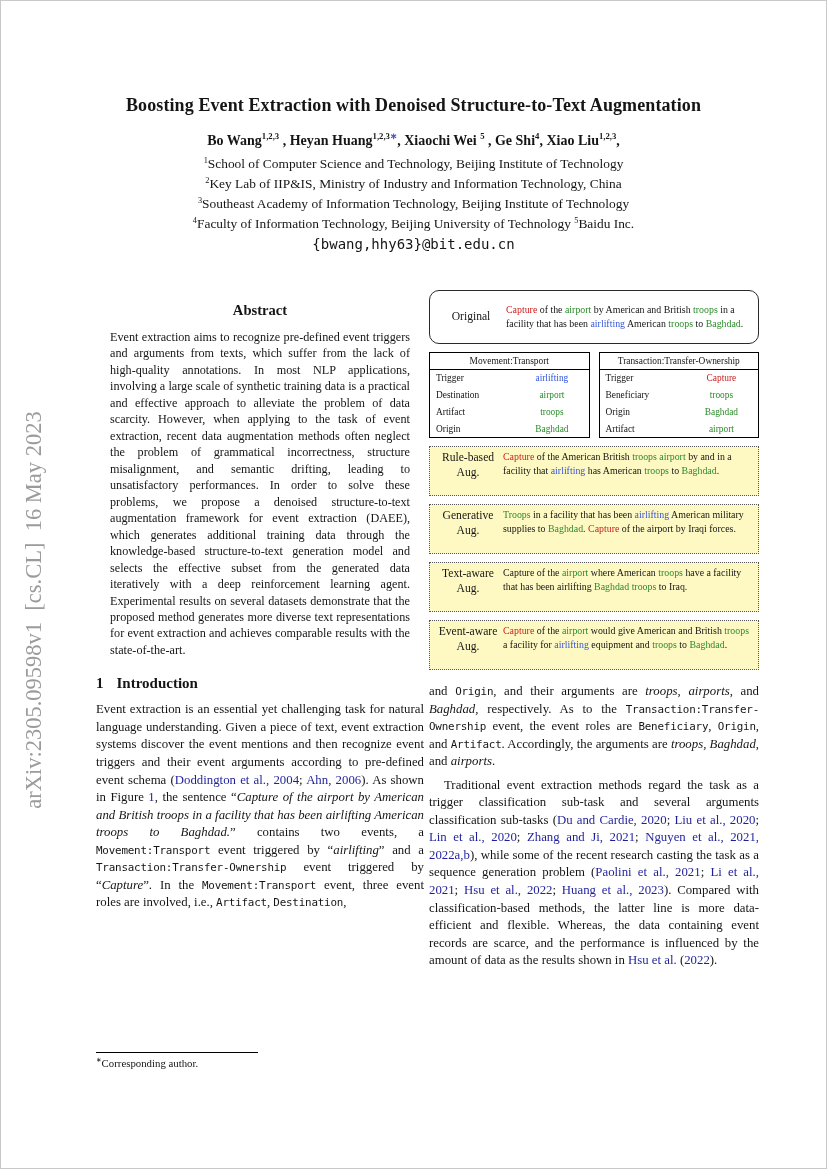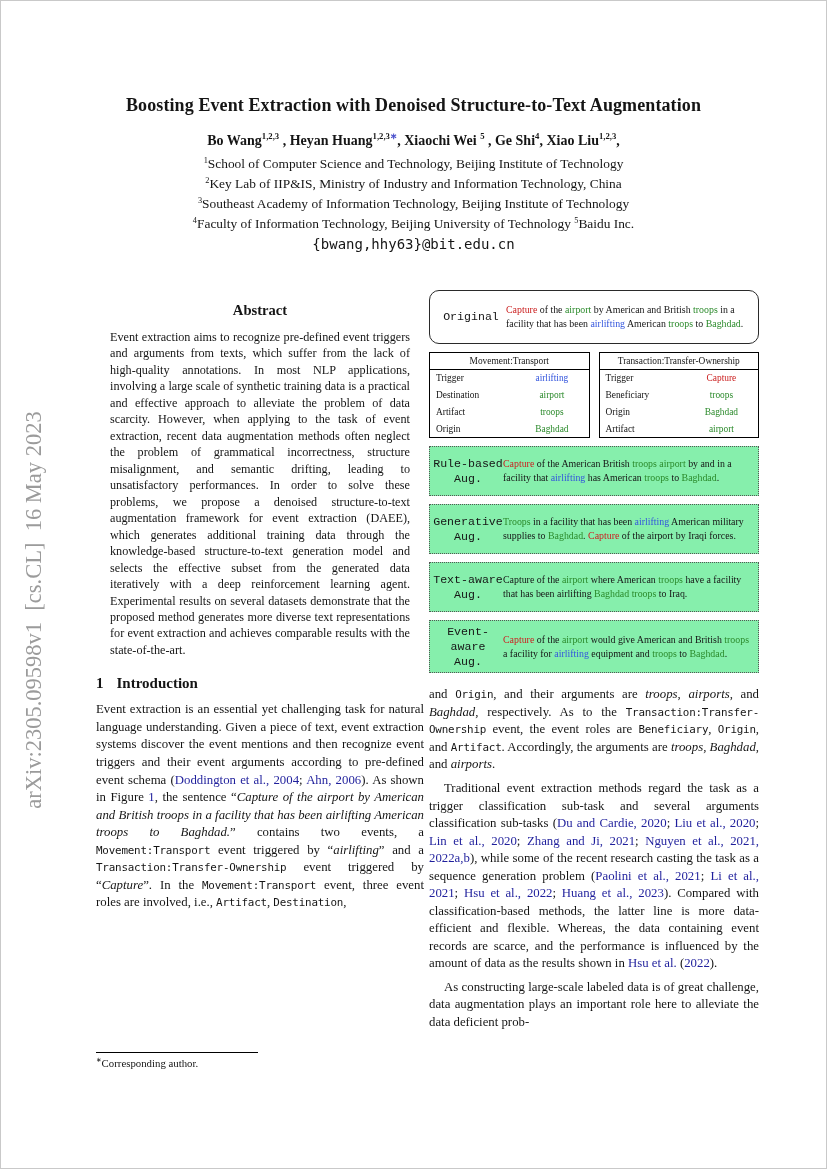--- a/index.html
+++ b/index.html
@@ -29,31 +29,31 @@
   .cite{color:#1f1f9c;}
   .red{color:#cb2121;}
   .green{color:#2b8a2b;}
   .blue{color:#3355dd;}
   
   .footnote{position:absolute;left:95px;top:1051px;width:328px;font-size:10.8px;}
   .footnote .rule{width:162px;border-top:1px solid #000;margin-bottom:4px;}
   
   .origbox{display:flex;align-items:center;border:1.3px solid #2a2a2a;border-radius:10px;
            padding:4px 9px 4px 6px;min-height:44px;}
-  .figlabel{width:70px;flex:none;text-align:center;font-family:Liberation Mono, monospace;
+  .figlabel{width:70px;flex:none;text-align:center;font-family:Liberation Serif, serif;
             font-size:11.6px;line-height:1.3;white-space:pre-line;}
   .figtext{flex:1;font-size:9.9px;line-height:1.42;}
   .tables{display:flex;gap:9px;margin-top:8px;}
   .etable{flex:1;border:1.2px solid #000;}
   .etable .thead{text-align:center;font-size:9.4px;padding:3px 1px;border-bottom:1.2px solid #000;}
   .etable .trow{display:flex;align-items:center;font-size:9.4px;padding:3.4px 0;}
   .etable .tlabel{width:52%;padding-left:6px;}
   .etable .tval{width:48%;text-align:center;}
-  .augbox{display:flex;align-items:center;margin-top:8px;border:1.4px dotted #555;
-          padding:3px 7px 3px 3px;min-height:42px;background:#86efac;}
+  .augbox{display:flex;align-items:flex-start;margin-top:8px;border:1.4px dotted #555;
+          padding:3px 7px 3px 3px;min-height:42px;background:#fef9c3;}
   .caption{margin-top:13px;font-size:11.8px;text-align:center;}
   .rc-text{margin-top:13px;}
 </style>
 </head>
 <body>
 
 <div class="page">
 
   <div class="arxiv">arXiv:2305.09598v1  [cs.CL]  16 May 2023</div>
 
@@ -154,18 +154,17 @@
         <div class="figlabel">Event-aware
 Aug.</div>
         <div class="figtext"><span class="red">Capture</span><span> of the </span><span class="green">airport</span><span> would give American and British </span><span class="green">troops</span><span> a facility for </span><span class="blue">airlifting</span><span> equipment and </span><span class="green">troops</span><span> to </span><span class="green">Baghdad</span><span>.</span></div>
       </div>
 
     </div>
 
     <div class="rc-text">
       <p class="body"><span>and </span><span class="m">Origin</span><span>, and their arguments are </span><span class="i">troops</span><span>, </span><span class="i">airports</span><span>, and </span><span class="i">Baghdad</span><span>, respectively.  As to the </span><span class="m">Transaction:Transfer-Ownership</span><span> event, the event roles are </span><span class="m">Beneficiary</span><span>, </span><span class="m">Origin</span><span>, and </span><span class="m">Artifact</span><span>. Accordingly, the arguments are </span><span class="i">troops</span><span>, </span><span class="i">Baghdad</span><span>, and </span><span class="i">airports</span><span>.</span></p>
       <p class="body indent" style="margin-top:6px;"><span>Traditional event extraction methods regard the task as a trigger classification sub-task and several arguments classification sub-tasks (</span><span class="cite">Du and Cardie, 2020</span><span>; </span><span class="cite">Liu et al., 2020</span><span>; </span><span class="cite">Lin et al., 2020</span><span>; </span><span class="cite">Zhang and Ji, 2021</span><span>; </span><span class="cite">Nguyen et al., 2021, 2022a,b</span><span>), while some of the recent research casting the task as a sequence generation problem (</span><span class="cite">Paolini et al., 2021</span><span>; </span><span class="cite">Li et al., 2021</span><span>; </span><span class="cite">Hsu et al., 2022</span><span>; </span><span class="cite">Huang et al., 2023</span><span>). Compared with classification-based methods, the latter line is more data-efficient and flexible. Whereas, the data containing event records are scarce, and the performance is influenced by the amount of data as the results shown in </span><span class="cite">Hsu et al.</span><span> (</span><span class="cite">2022</span><span>).</span></p>
-      <p class="body indent" style="margin-top:6px;"><span>As constructing large-scale labeled data is of great challenge, data augmentation plays an important role here to alleviate the data deficient prob-</span></p>
     </div>
 
   </div>
 
 </div>
 
 </body></html>

